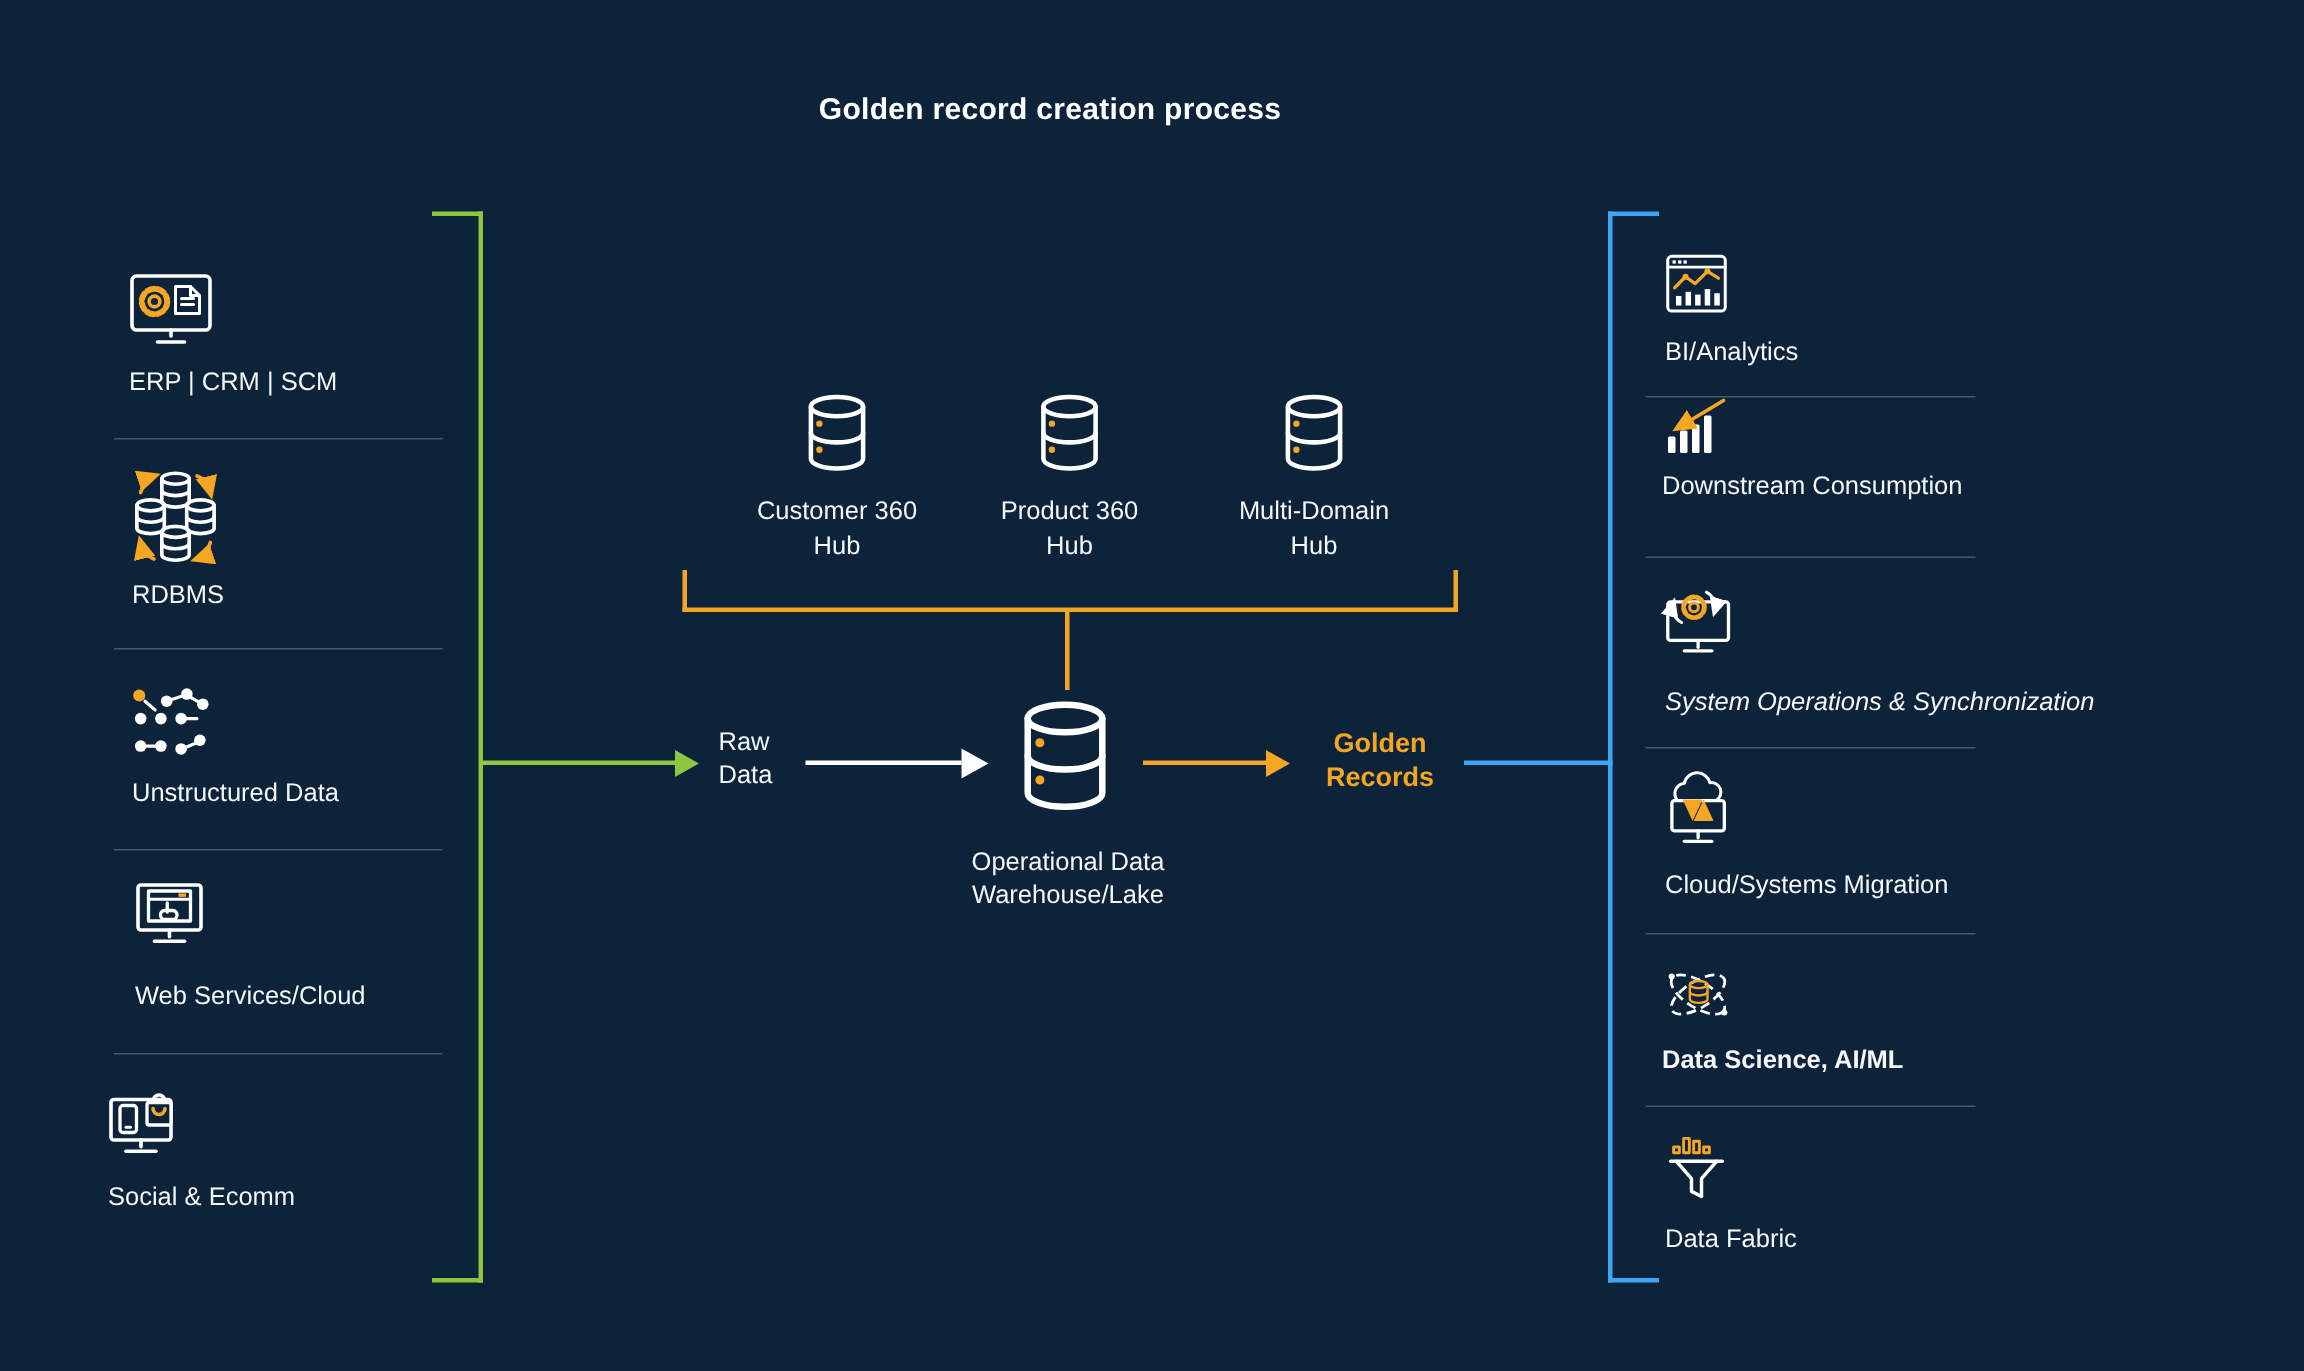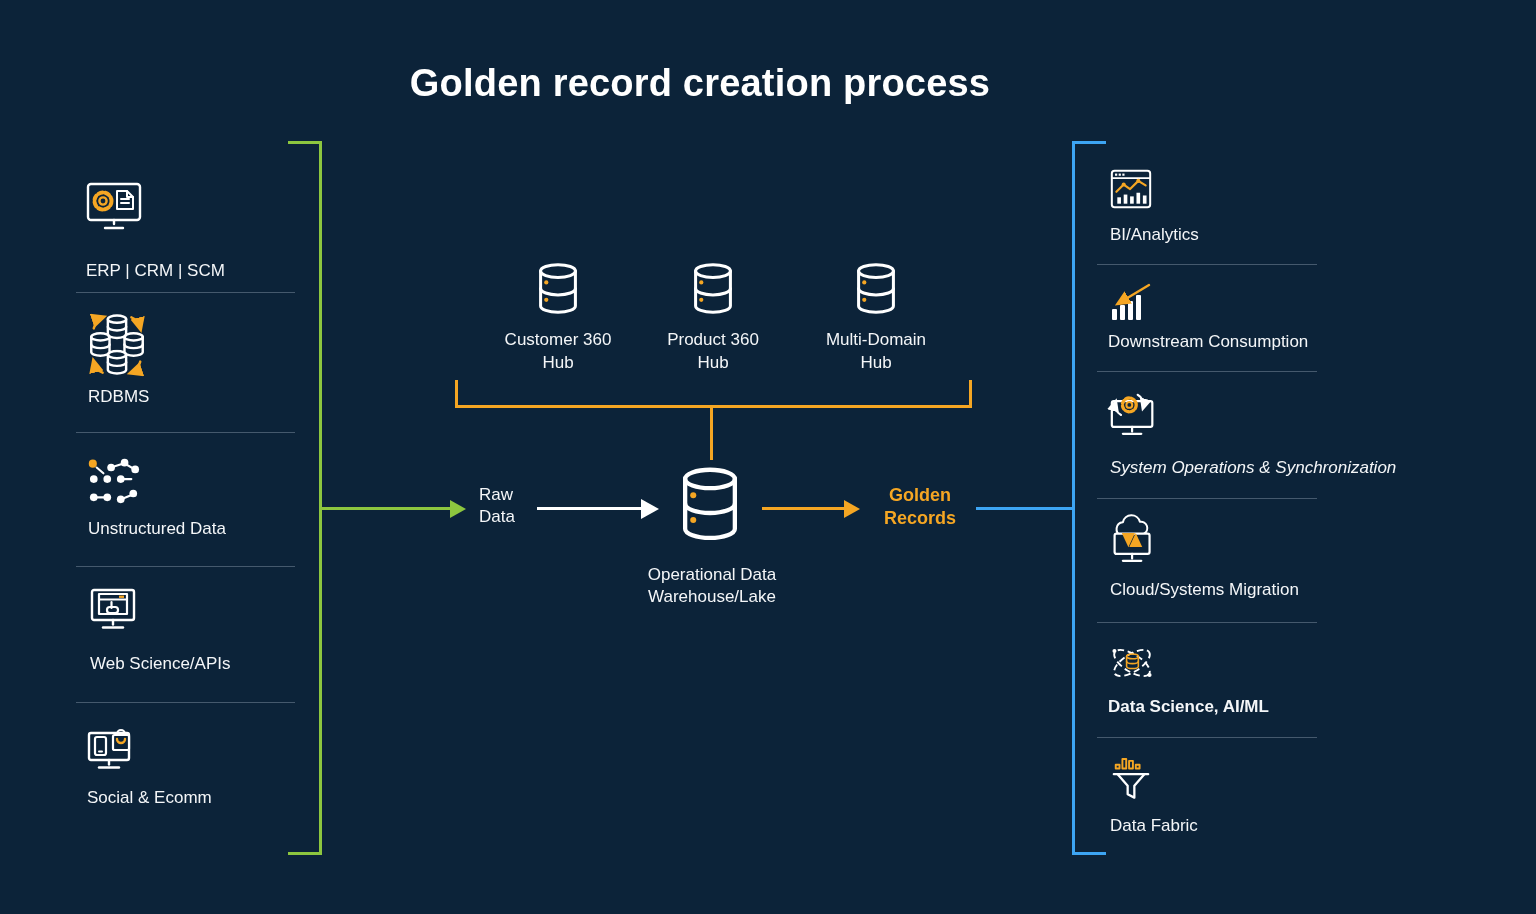--- a/index.html
+++ b/index.html
@@ -4,21 +4,21 @@
 <style>
   * { margin:0; padding:0; box-sizing:content-box; }
   html,body { width:1536px; height:914px; }
   body { font-family:"Liberation Sans", sans-serif; }
   .canvas {
     position:relative; width:1536px; height:914px;
     background:#0C2339; overflow:hidden;
   }
   .title {
     position:absolute; left:400px; top:62px; width:600px;
-    text-align:center; color:#FFFFFF; font-size:38px; font-weight:bold;
+    text-align:center; color:#FFFFFF; font-size:20px; font-weight:bold;
     letter-spacing:0.2px;
   }
   .label { color:#F4F6F8; font-size:17px; line-height:22px; }
   .item { position:absolute; }
   .item .label { position:absolute; left:0; white-space:nowrap; }
   .divider { position:absolute; height:0; border-top:1px solid rgba(190,205,220,0.32); }
 
   
   .bracket { position:absolute; }
   .bracket.green {
@@ -94,21 +94,21 @@
       <svg width="56" height="50" viewBox="0 0 56 50" fill="none" stroke="#FFFFFF" stroke-width="2.4" stroke-linecap="round" stroke-linejoin="round">
         <rect x="2" y="2" width="52" height="36" rx="3"></rect>
         <path d="M28 38 v4"></path>
           <path d="M19 46 h18"></path>
         <circle cx="17" cy="19" r="8.5" stroke="#F5A623" stroke-width="4" stroke-dasharray="4.4 2.6"></circle>
         <circle cx="17" cy="19" r="3.6" stroke="#F5A623" stroke-width="2.4"></circle>
         <path d="M31 9 h10 l6 6 v12 h-16 z" stroke-width="2"></path>
         <path d="M41 9 v6 h6" stroke-width="2"></path>
         <path d="M35 17 h8 M35 21 h8" stroke-width="2"></path>
       </svg>
-      <div class="label" style="top:62px;margin-top:16px;">ERP | CRM | SCM</div>
+      <div class="label" style="top:62px;">ERP | CRM | SCM</div>
     </div>
     <div class="divider" style="left:76px; top:292px; width:219px;"></div>
 
     <div class="item" style="left:88px; top:314px;">
       <svg width="58" height="62" viewBox="0 0 52 56" fill="none" stroke-linecap="round">
         <use href="#mini-db" x="15" y="0" width="22" height="24" style="color:#FFFFFF"></use>
         <use href="#mini-db" x="0" y="16" width="22" height="24" style="color:#FFFFFF"></use>
         <use href="#mini-db" x="30" y="16" width="22" height="24" style="color:#FFFFFF"></use>
         <use href="#mini-db" x="15" y="32" width="22" height="24" style="color:#FFFFFF"></use>
         <path d="M5 13 Q7 5 13 3" stroke="#F5A623" stroke-width="2.2" marker-end="url(#ah-o)"></path>
@@ -143,25 +143,25 @@
       <svg width="50" height="48" viewBox="0 0 50 48" fill="none" stroke="#FFFFFF" stroke-width="2.4" stroke-linecap="round" stroke-linejoin="round">
         <rect x="2" y="4" width="42" height="30" rx="2"></rect>
         <rect x="9" y="8" width="28" height="20" fill="#0C2339" stroke-width="2.2"></rect>
         <path d="M9 13.5 h28" stroke-width="2"></path>
         <rect x="29" y="9.6" width="5" height="2.3" fill="#F5A623" stroke="none"></rect>
         <path d="M21.5 16 v6" stroke-width="2.2"></path>
         <rect x="17" y="21" width="11" height="6" rx="2.8" stroke-width="2.2"></rect>
         <path d="M23 34 v4.5"></path>
           <path d="M13 41.5 h20"></path>
       </svg>
-      <div class="label" style="top:67px;">Web Science/APIs</div>
+      <div class="label" style="top:67px;">Web Services/Cloud</div>
     </div>
     <div class="divider" style="left:76px; top:702px; width:219px;"></div>
 
-    <div class="item" style="left:87px; top:725px;">
+    <div class="item" style="left:72px; top:725px;">
       <svg width="54" height="50" viewBox="0 0 54 50" fill="none" stroke="#FFFFFF" stroke-width="2.4" stroke-linecap="round" stroke-linejoin="round">
         <rect x="2" y="8" width="40" height="27" rx="2"></rect>
         <path d="M22 35 v4.5"></path>
           <path d="M12 42.5 h20"></path>
         <rect x="8" y="12" width="11" height="18" rx="2" fill="#0C2339" stroke-width="2.2"></rect>
         <path d="M12 26.5 h3" stroke-width="2"></path>
         <path d="M30 9 a4 4 0 0 1 8 0 v1" stroke-width="2.2"></path>
         <rect x="26" y="10" width="16" height="15" rx="1.5" fill="#0C2339" stroke-width="2.2"></rect>
         <path d="M30 14 a4 4 0 0 0 8 0" stroke="#F5A623" stroke-width="2.4"></path>
       </svg>
@@ -228,21 +228,21 @@
         <rect x="8" y="31" width="4" height="7" fill="#FFFFFF" stroke="none"></rect>
         <rect x="15" y="28" width="4" height="10" fill="#FFFFFF" stroke="none"></rect>
         <rect x="22" y="30" width="4" height="8" fill="#FFFFFF" stroke="none"></rect>
         <rect x="29" y="26" width="4" height="12" fill="#FFFFFF" stroke="none"></rect>
         <rect x="36" y="29" width="4" height="9" fill="#FFFFFF" stroke="none"></rect>
       </svg>
       <div class="label" style="top:56px;">BI/Analytics</div>
     </div>
     <div class="divider" style="left:1097px; top:264px; width:220px;"></div>
 
-    <div class="item" style="left:1108px; top:282px;text-align:right;">
+    <div class="item" style="left:1108px; top:264px;text-align:right;">
       <svg width="44" height="38" viewBox="0 0 44 38" fill="none">
         <rect x="4" y="27" width="5" height="11" rx="1" fill="#FFFFFF"></rect>
         <rect x="12" y="23" width="5" height="15" rx="1" fill="#FFFFFF"></rect>
         <rect x="20" y="19" width="5" height="19" rx="1" fill="#FFFFFF"></rect>
         <rect x="28" y="13" width="5" height="25" rx="1" fill="#FFFFFF"></rect>
         <path d="M41 3 L11 21" stroke="#F5A623" stroke-width="2.4" stroke-linecap="round" marker-end="url(#ah-o)"></path>
       </svg>
       <div class="label" style="top:49px;">Downstream Consumption</div>
     </div>
     <div class="divider" style="left:1097px; top:371px; width:220px;"></div>

